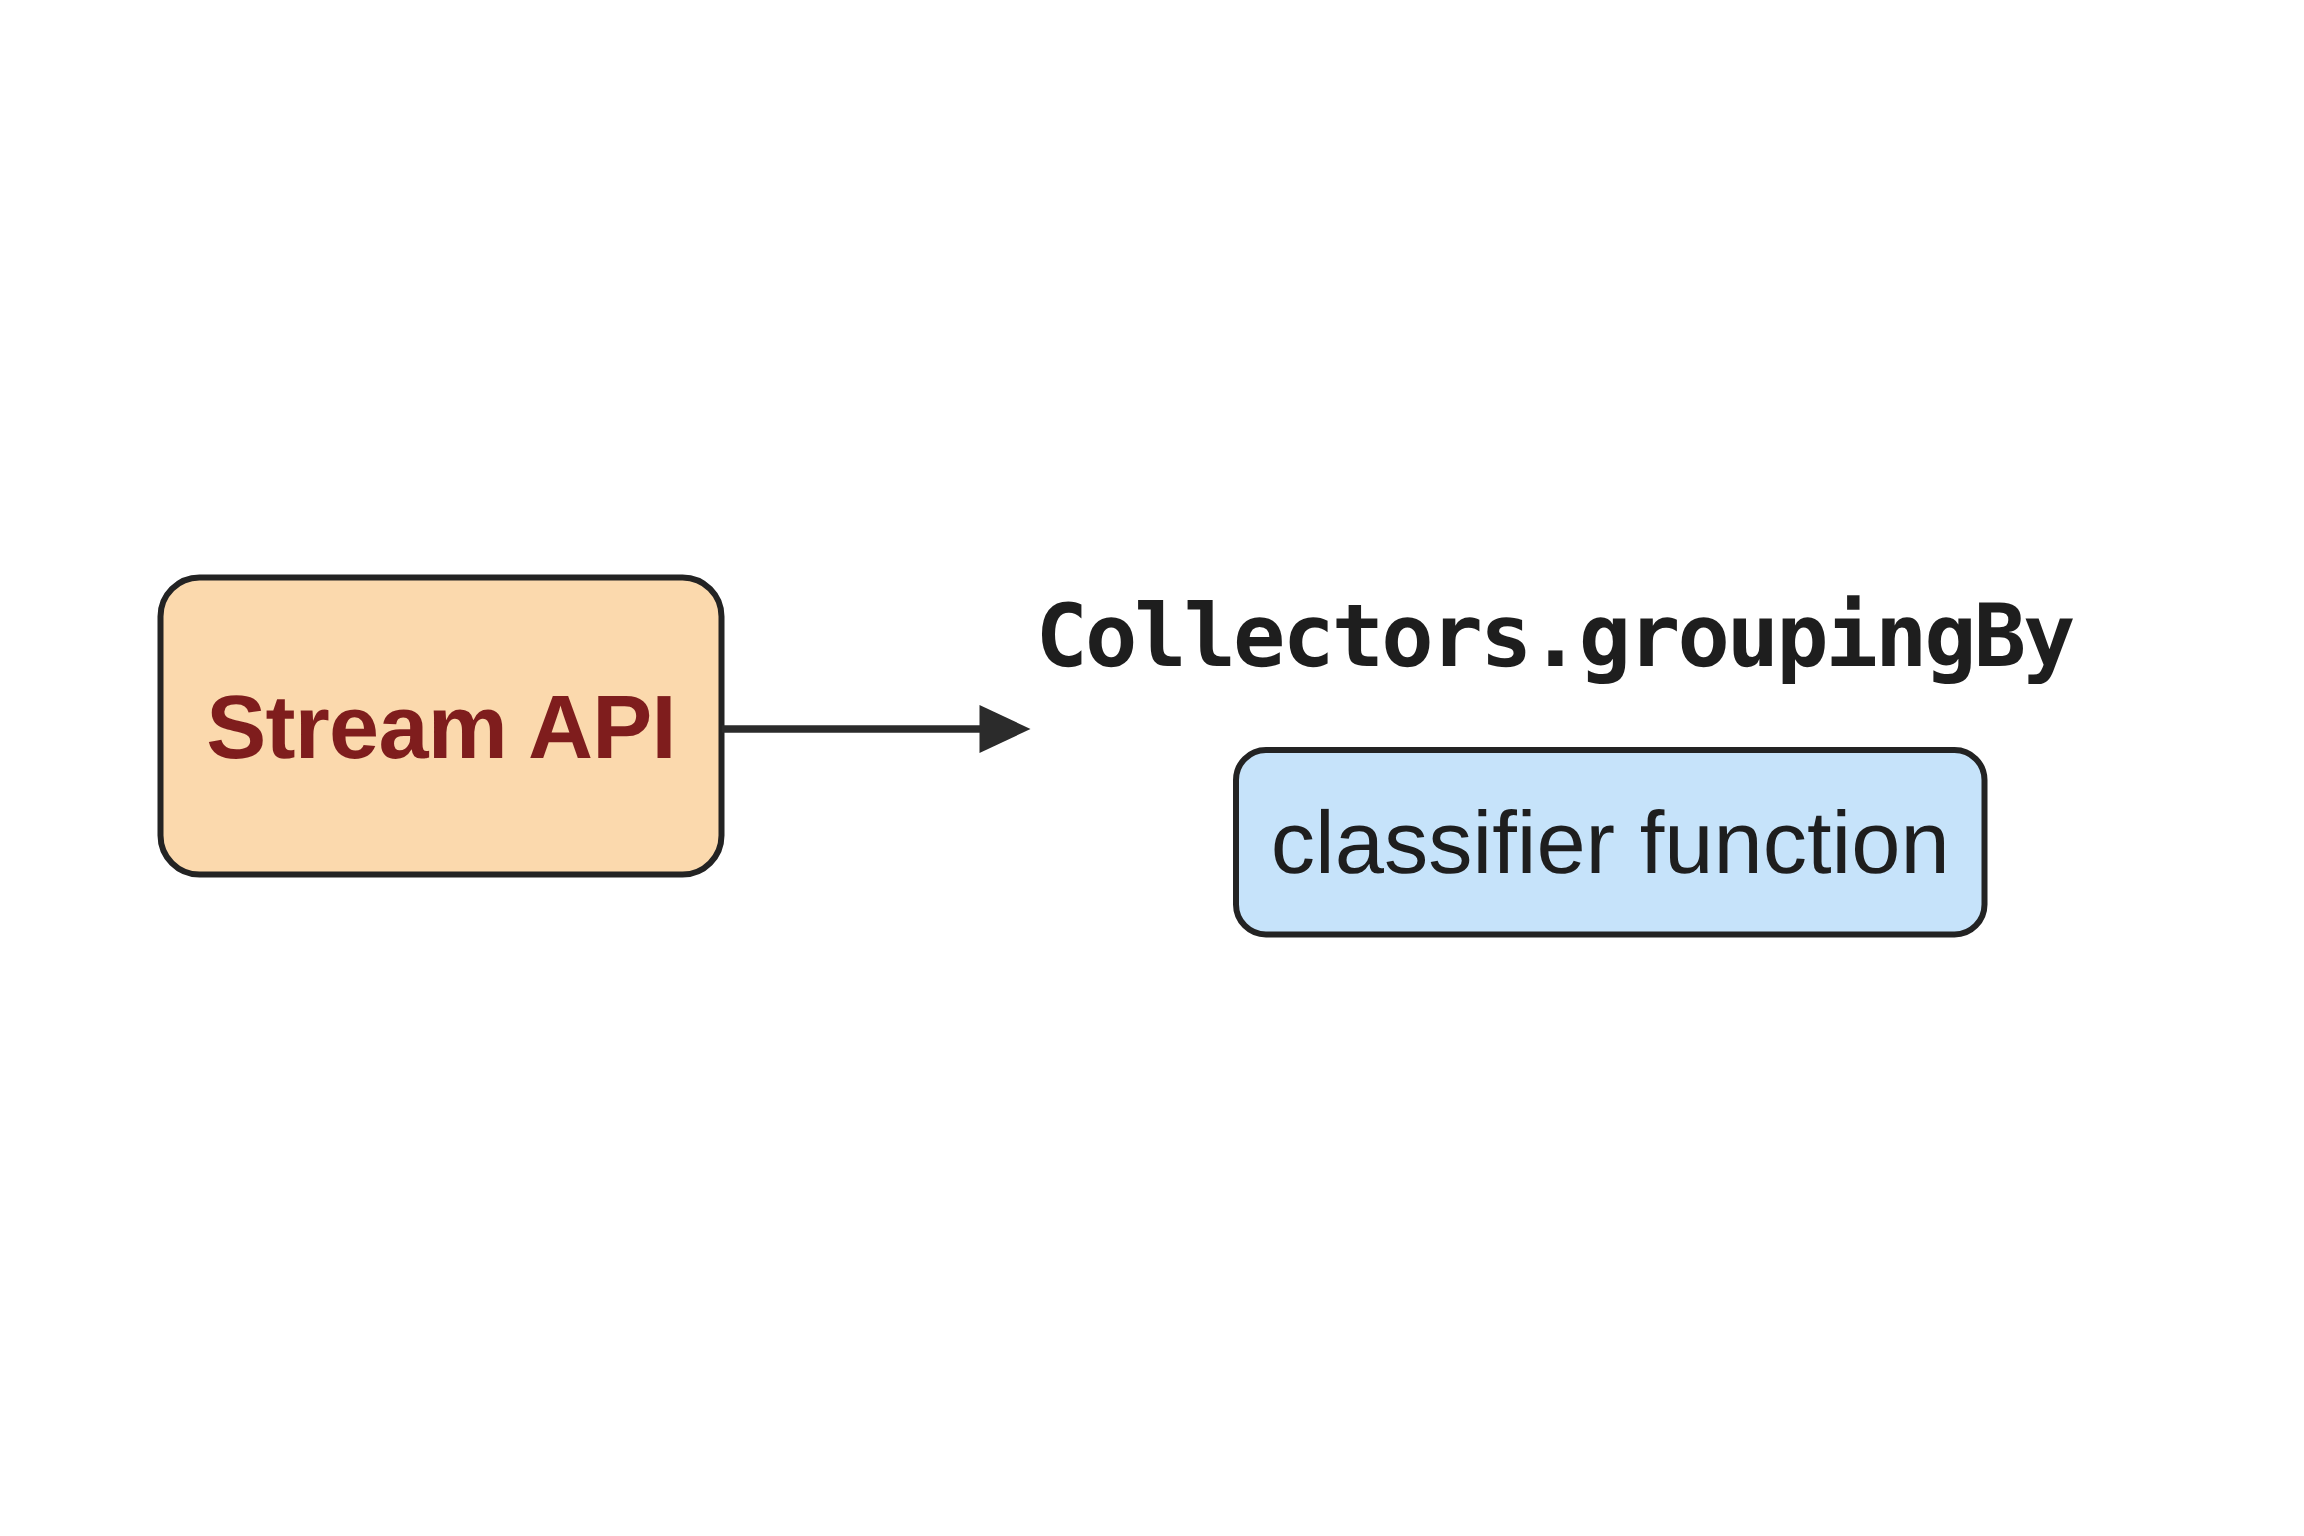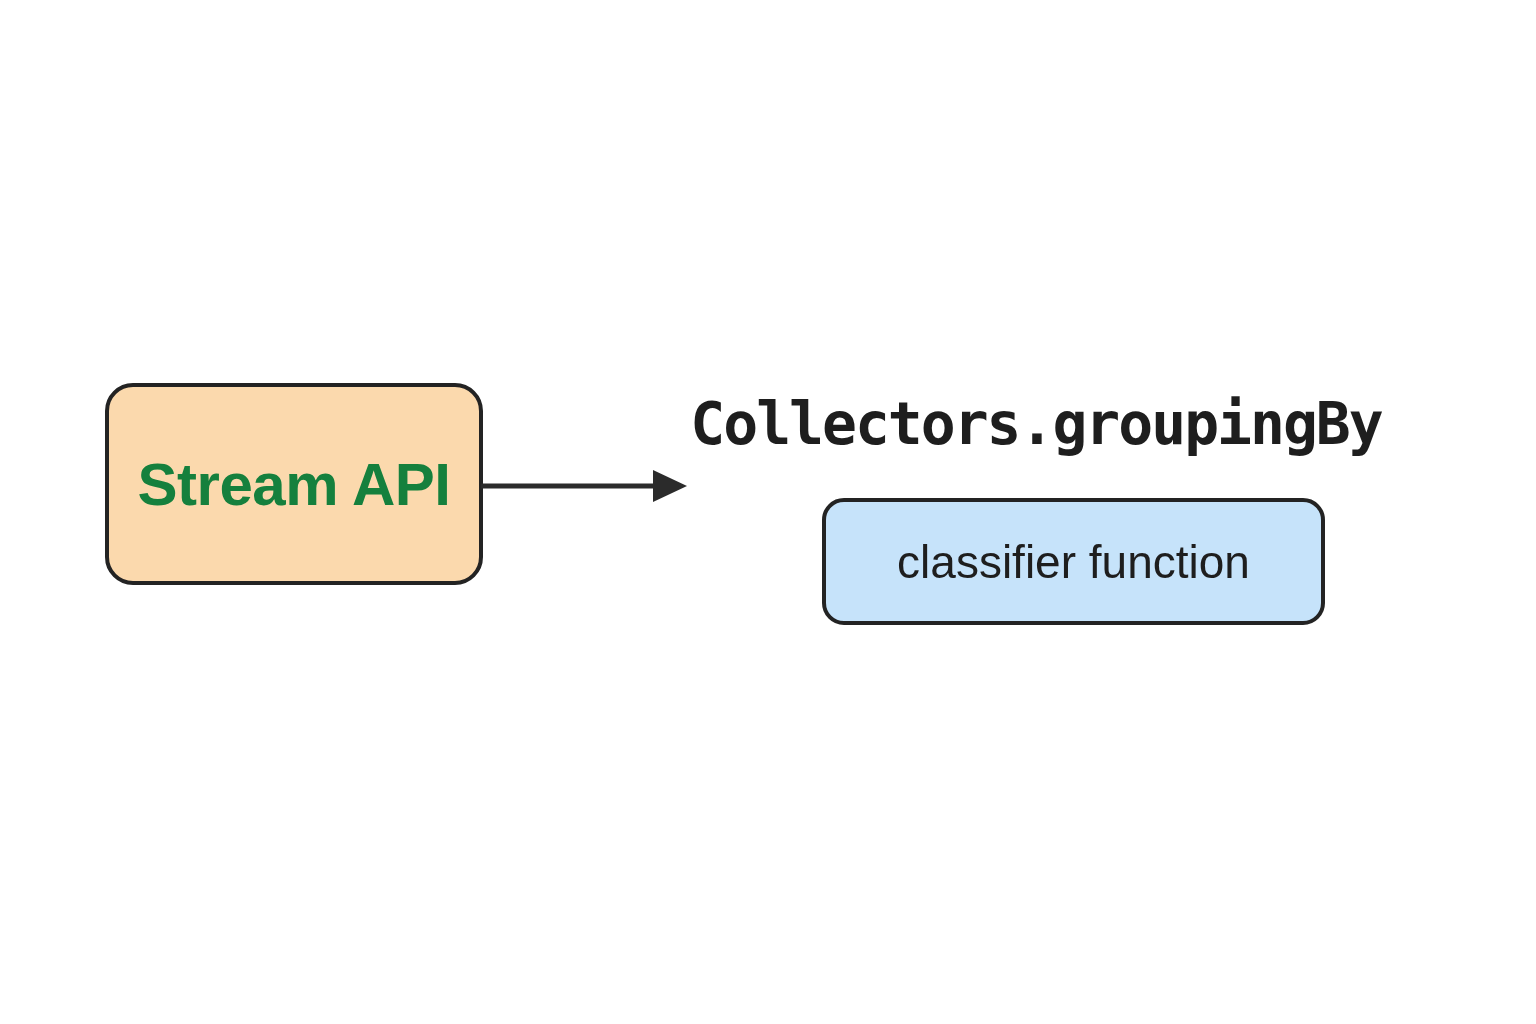--- a/index.html
+++ b/index.html
@@ -38,21 +38,21 @@
   }
   .node-classifier {
     left: 822px;
     top: 498px;
     width: 503px;
     height: 127px;
     border-width: 4px;
     border-radius: 22px;
   }
   .node-classifier .node-label {
-    font-size: 46px;
+    font-size: 59px;
     font-weight: 400;
   }
   .title-label {
     position: absolute;
     left: 660px;
     top: 386px;
     width: 752px;
     height: 76px;
     display: flex;
     align-items: center;
@@ -70,21 +70,21 @@
     width: 212px;
     height: 44px;
   }
 </style>
 </head>
 <body>
 
 <div class="canvas" style="background: rgb(255, 255, 255);">
 
   <div class="node node-stream" style="background: rgb(251, 217, 173); border-color: rgb(35, 35, 35);">
-    <span class="node-label" style="color: #15803d;">Stream API</span>
+    <span class="node-label" style="color: #7f1d1d;">Stream API</span>
   </div>
 
   <svg class="connector-svg" viewBox="0 0 212 44">
     <line x1="0" y1="22" x2="178" y2="22" stroke-width="5" stroke="#2b2b2b"></line>
     <polygon points="172,6 206,22 172,38" fill="#2b2b2b"></polygon>
   </svg>
 
   <div class="title-label" style="color: rgb(30, 30, 30);">Collectors.groupingBy</div>
 
   <div class="node node-classifier" style="background: rgb(198, 227, 250); border-color: rgb(35, 35, 35);">

